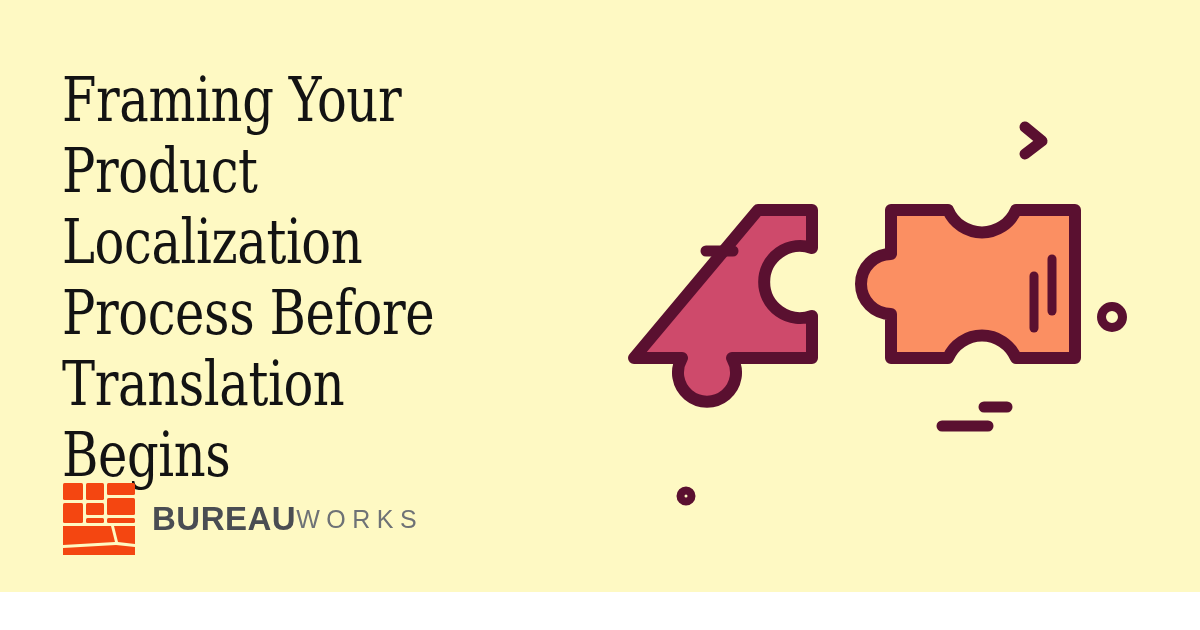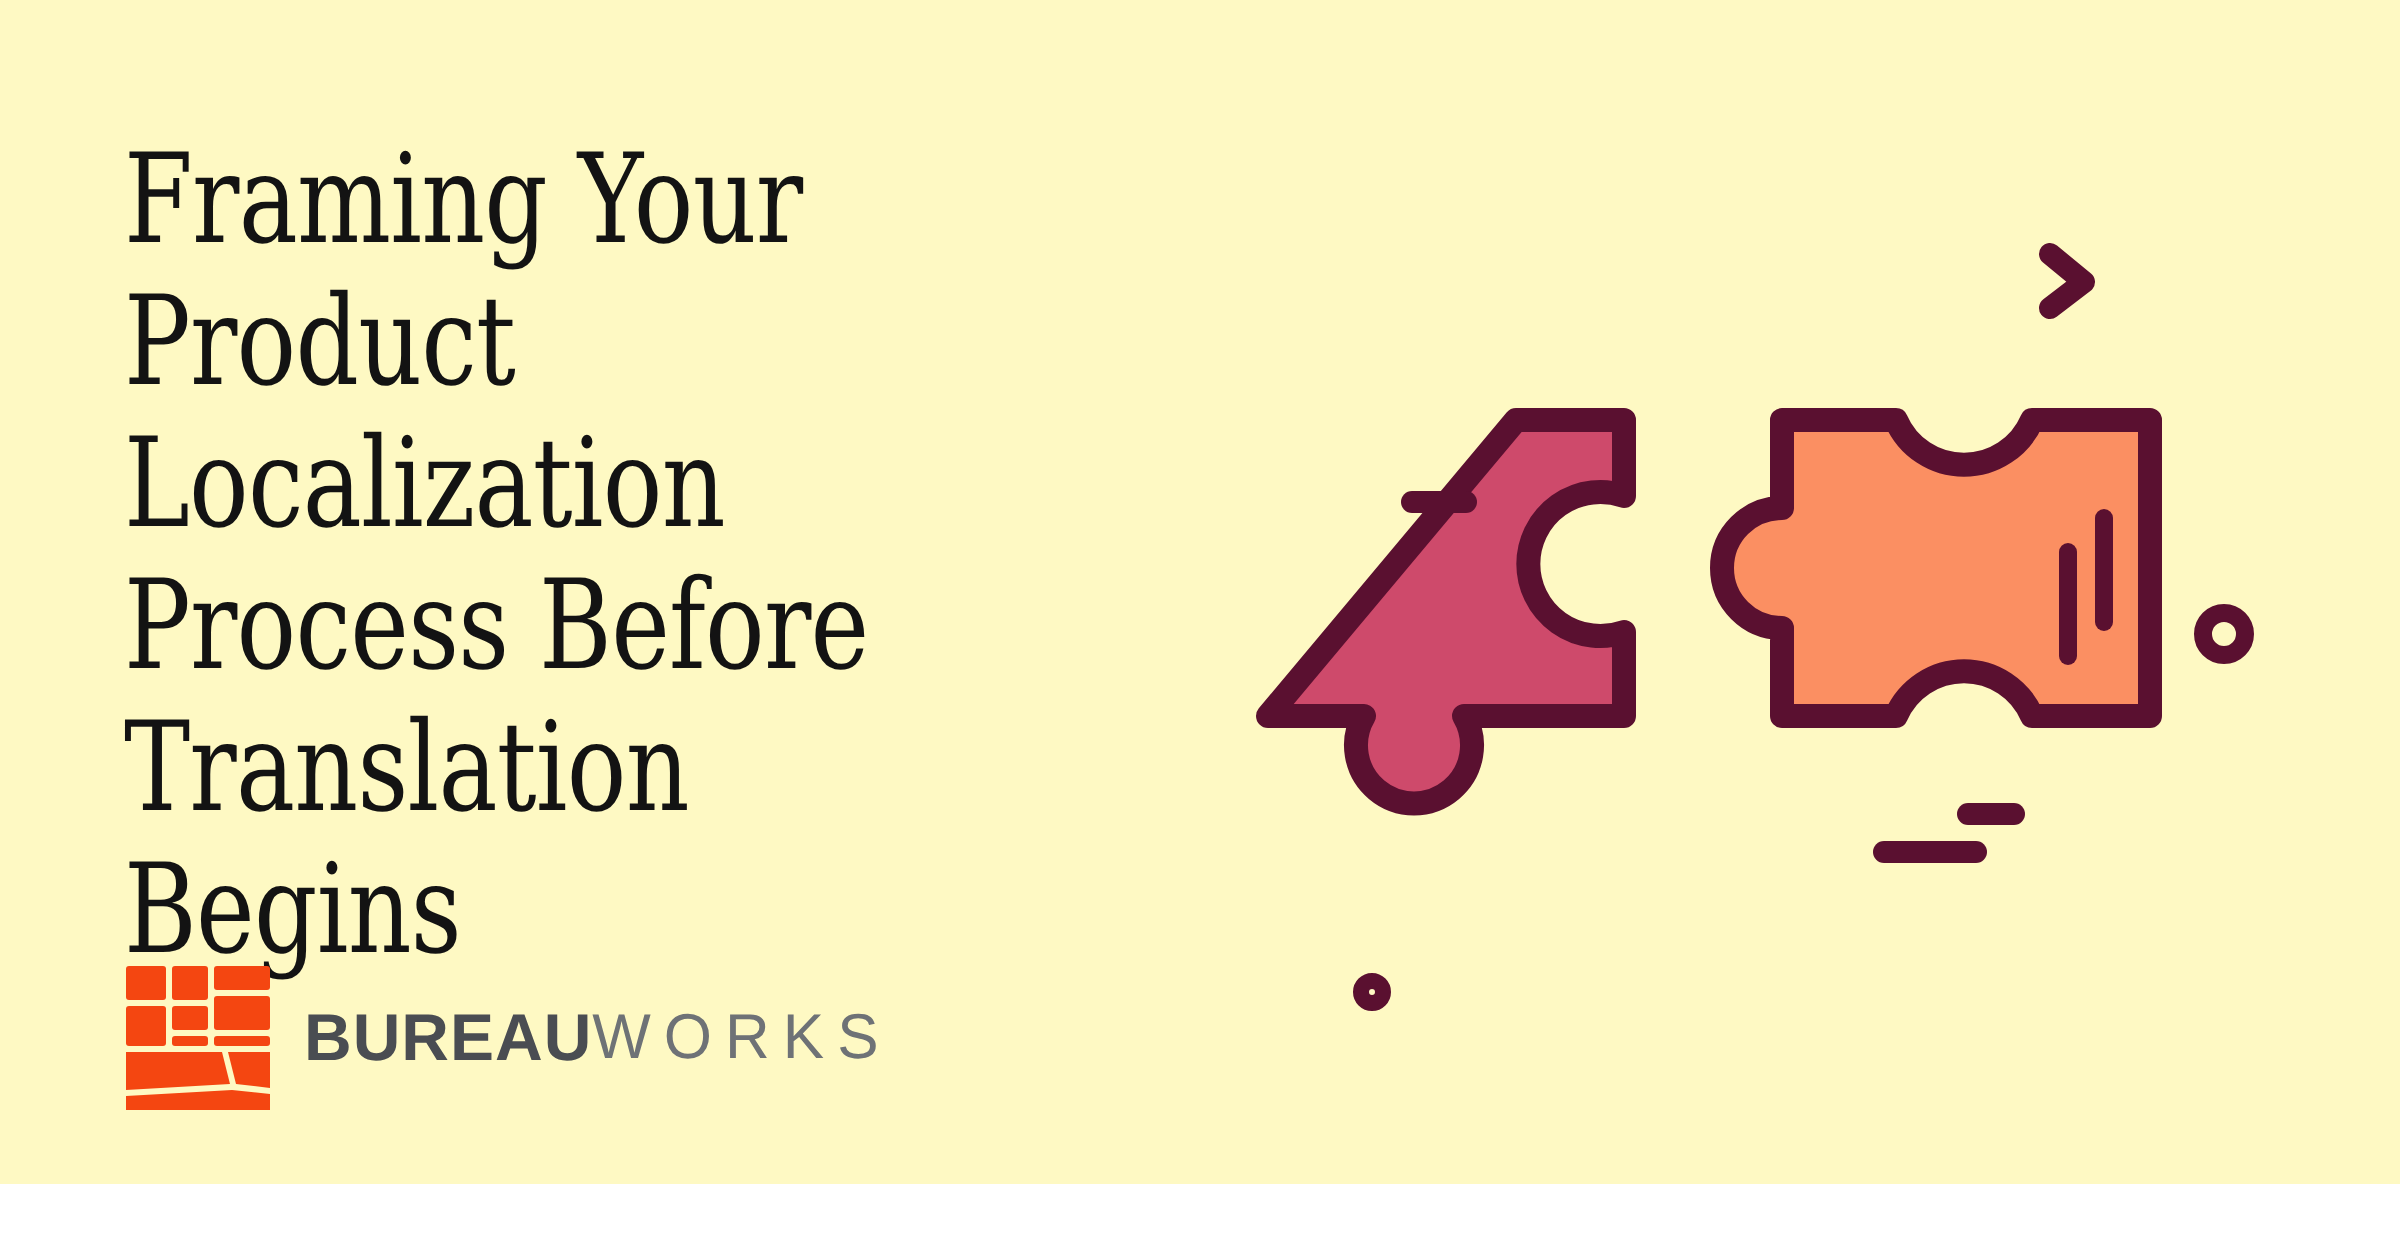--- a/index.html
+++ b/index.html
@@ -61,21 +61,21 @@
     font-family: "Liberation Sans", sans-serif;
     font-weight: 700;
     font-size: 33px;
     letter-spacing: 0.5px;
     color: #4a4d52;
     line-height: 34px;
   }
   .logo-works {
     font-family: "Liberation Sans", sans-serif;
     font-weight: 300;
-    font-size: 31px;
+    font-size: 25px;
     letter-spacing: 6.5px;
     color: #6e7276;
     line-height: 34px;
     transform: scaleY(1.02);
     transform-origin: left center;
   }
 
   
   .illustration {
     position: absolute;

